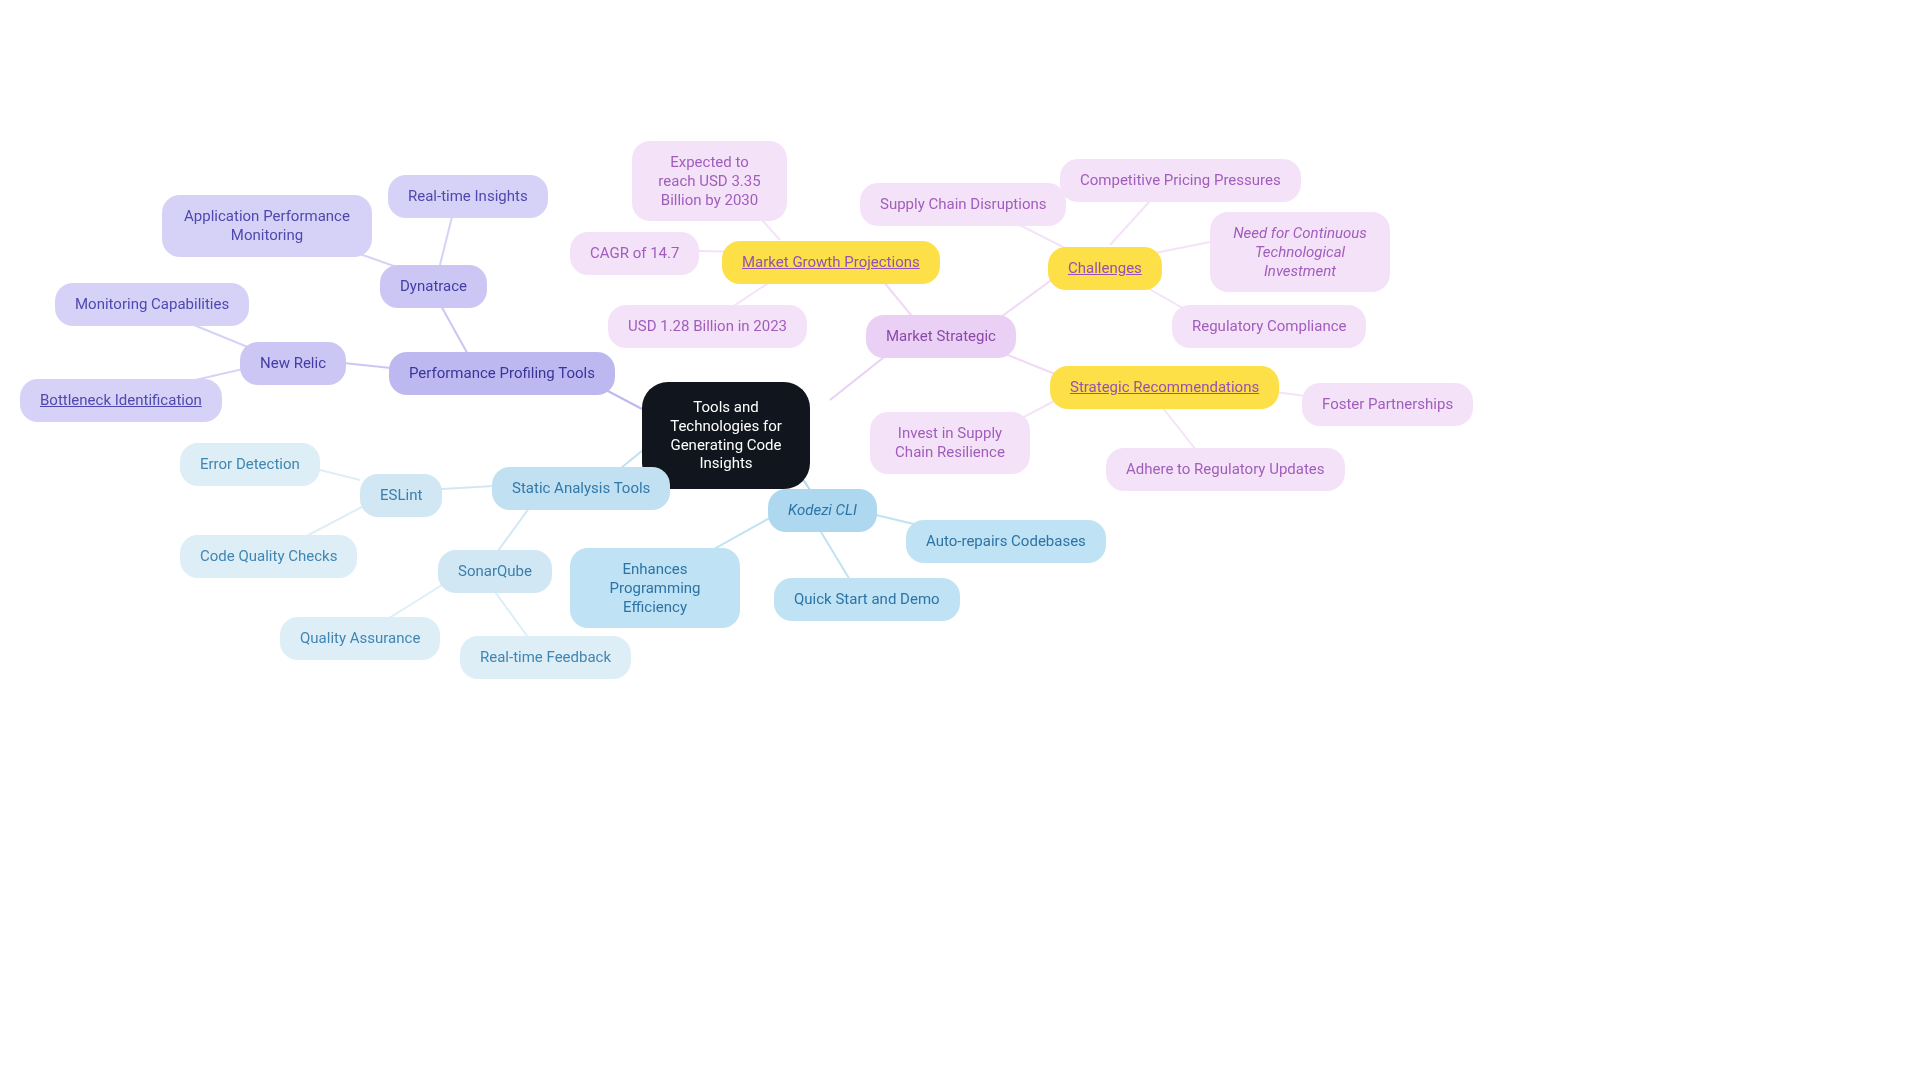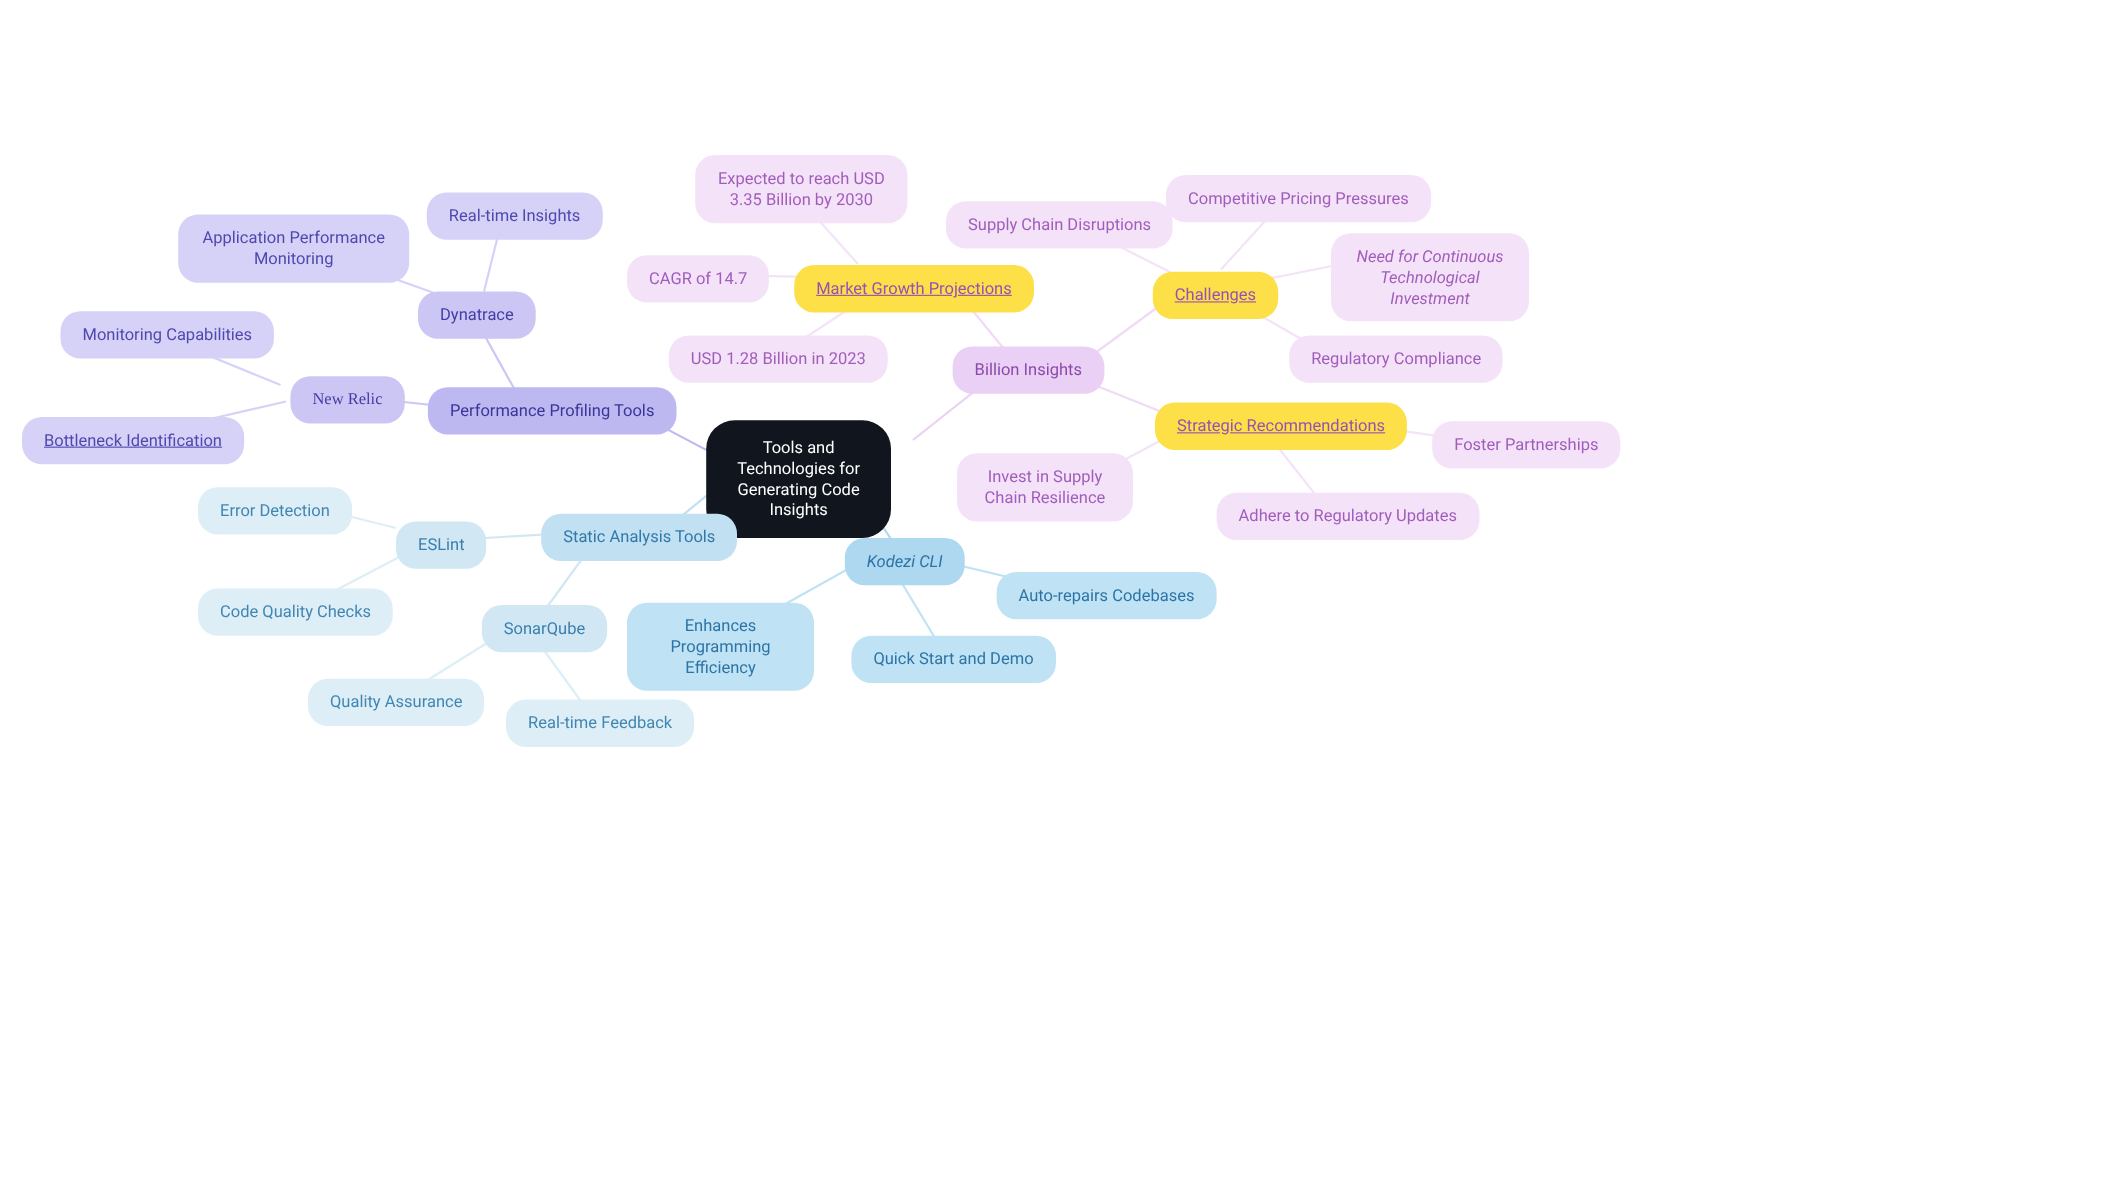--- a/index.html
+++ b/index.html
@@ -96,40 +96,40 @@
   <line x1="1155" y1="398" x2="1200" y2="455" stroke="#f4e3f8" stroke-width="2"></line>
   <line x1="1225" y1="385" x2="1320" y2="398" stroke="#f4e3f8" stroke-width="2"></line>
 </svg>
 
 <div class="node center" style="left:642px; top:382px;">Tools and Technologies for Generating Code Insights</div>
 
 <div class="node purple-1" style="left:389px; top:352px;">Performance Profiling Tools</div>
 <div class="node purple-2" style="left:380px; top:265px;">Dynatrace</div>
 <div class="node purple-3" style="left:162px; top:195px; width:210px;">Application Performance Monitoring</div>
 <div class="node purple-3" style="left:388px; top:175px;">Real-time Insights</div>
-<div class="node purple-2" style="left:264px; top:342px;font-family:Liberation Serif, serif;">New Relic</div>
+<div class="node purple-2" style="left:240px; top:342px;">New Relic</div>
 <div class="node purple-3" style="left:55px; top:283px;">Monitoring Capabilities</div>
 <div class="node purple-3" style="left:20px; top:379px;text-decoration:underline;">Bottleneck Identification</div>
 
 <div class="node blue-light-1" style="left:492px; top:467px;">Static Analysis Tools</div>
 <div class="node blue-light-2" style="left:360px; top:474px;">ESLint</div>
 <div class="node blue-light-3" style="left:180px; top:443px;">Error Detection</div>
 <div class="node blue-light-3" style="left:180px; top:535px;">Code Quality Checks</div>
 <div class="node blue-light-2" style="left:438px; top:550px;">SonarQube</div>
 <div class="node blue-light-3" style="left:280px; top:617px;">Quality Assurance</div>
 <div class="node blue-light-3" style="left:460px; top:636px;">Real-time Feedback</div>
 
 <div class="node blue-1" style="left:768px; top:489px;font-style:italic;">Kodezi CLI</div>
 <div class="node blue-2" style="left:570px; top:548px; width:170px;">Enhances Programming Efficiency</div>
 <div class="node blue-2" style="left:774px; top:578px;">Quick Start and Demo</div>
 <div class="node blue-2" style="left:906px; top:520px;">Auto-repairs Codebases</div>
 
-<div class="node pink-1" style="left:866px; top:315px;">Billion Insights</div>
+<div class="node pink-1" style="left:866px; top:315px;">Market Strategic</div>
 <div class="node pink-2" style="left:722px; top:241px;">Market Growth Projections</div>
-<div class="node pink-3" style="left:632px; top:141px; width:193px;">Expected to reach USD 3.35 Billion by 2030</div>
+<div class="node pink-3" style="left:632px; top:141px; width:155px;">Expected to reach USD 3.35 Billion by 2030</div>
 <div class="node pink-3" style="left:570px; top:232px;">CAGR of 14.7</div>
 <div class="node pink-3" style="left:608px; top:305px;">USD 1.28 Billion in 2023</div>
 <div class="node pink-2" style="left:1048px; top:247px;">Challenges</div>
 <div class="node pink-3" style="left:860px; top:183px;text-align:right;">Supply Chain Disruptions</div>
 <div class="node pink-3" style="left:1060px; top:159px;">Competitive Pricing Pressures</div>
 <div class="node pink-3" style="left:1210px; top:212px; width:180px;font-style:italic;">Need for Continuous Technological Investment</div>
 <div class="node pink-3" style="left:1172px; top:305px;">Regulatory Compliance</div>
 <div class="node pink-2" style="left:1050px; top:366px;">Strategic Recommendations</div>
 <div class="node pink-3" style="left:870px; top:412px; width:160px;">Invest in Supply Chain Resilience</div>
 <div class="node pink-3" style="left:1106px; top:448px;">Adhere to Regulatory Updates</div>

